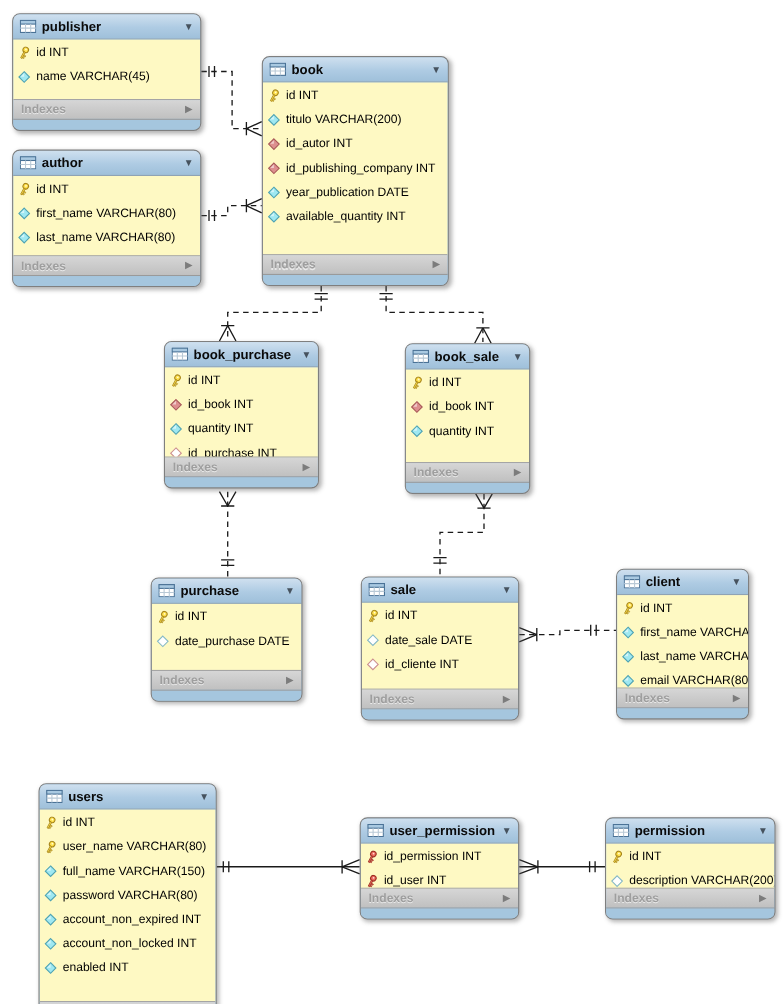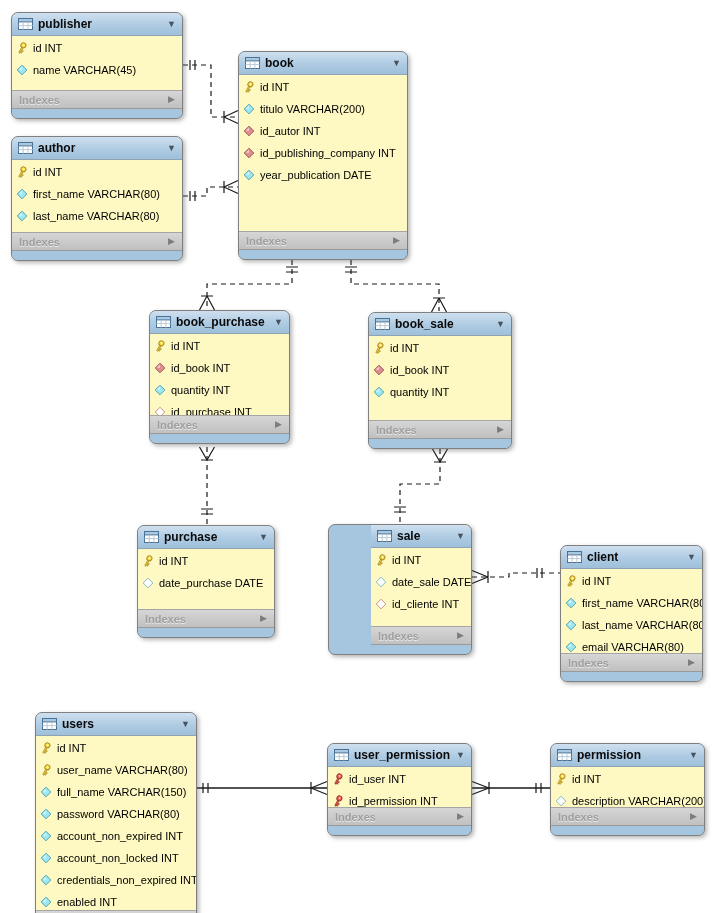--- a/index.html
+++ b/index.html
@@ -239,20 +239,29 @@
           </div>
           <div class="tbl-row">
             <span class="cicon">
               <svg width="12" height="12" viewBox="0 0 12 12">
                 <path d="M6 1.2 L10.8 6 L6 10.8 L1.2 6 Z" fill="#9fe8f1" stroke="#4fa3b3" stroke-width="1"></path>
                 <path d="M6 2.4 L2.7 5.7 L6 5.7 Z" fill="rgba(255,255,255,0.55)"></path>
               </svg>
             </span>
             <span>year_publication DATE</span>
           </div>
+          <div class="tbl-row">
+            <span class="cicon">
+              <svg width="12" height="12" viewBox="0 0 12 12">
+                <path d="M6 1.2 L10.8 6 L6 10.8 L1.2 6 Z" fill="#9fe8f1" stroke="#4fa3b3" stroke-width="1"></path>
+                <path d="M6 2.4 L2.7 5.7 L6 5.7 Z" fill="rgba(255,255,255,0.55)"></path>
+              </svg>
+            </span>
+            <span>available_quantity INT</span>
+          </div>
         </div>
         <div class="tbl-indexes">
           <span class="ilabel">Indexes</span>
           <span class="iarrow">▶</span>
         </div>
         <div class="tbl-strip"></div>
       </div>
       <div class="tbl" style="left: 149px; top: 310px; width: 141px; height: 134px;">
         <div class="tbl-header">
           <span style="display: flex;">
@@ -308,21 +317,21 @@
             </span>
             <span>id_purchase INT</span>
           </div>
         </div>
         <div class="tbl-indexes">
           <span class="ilabel">Indexes</span>
           <span class="iarrow">▶</span>
         </div>
         <div class="tbl-strip"></div>
       </div>
-      <div class="tbl" style="left: 368px; top: 312px; width: 144px; height: 137px;">
+      <div class="tbl" style="left: 368px; top: 312px; width: 114px; height: 137px;">
         <div class="tbl-header">
           <span style="display: flex;">
             <svg width="15" height="12" viewBox="0 0 15 12">
               <rect x="0.5" y="0.5" width="14" height="11" fill="#ffffff" stroke="#4a7296"></rect>
               <rect x="0.5" y="0.5" width="14" height="3.4" fill="#a9c9e1" stroke="#4a7296"></rect>
               <line x1="5.2" y1="3.9" x2="5.2" y2="11.5" stroke="#b9c9d6"></line>
               <line x1="9.9" y1="3.9" x2="9.9" y2="11.5" stroke="#b9c9d6"></line>
               <line x1="0.5" y1="7.6" x2="14.5" y2="7.6" stroke="#b9c9d6"></line>
             </svg>
           </span>
@@ -406,21 +415,21 @@
             </span>
             <span>date_purchase DATE</span>
           </div>
         </div>
         <div class="tbl-indexes">
           <span class="ilabel">Indexes</span>
           <span class="iarrow">▶</span>
         </div>
         <div class="tbl-strip"></div>
       </div>
-      <div class="tbl" style="left: 328px; top: 524px; width: 144px; height: 131px; padding-left: 42px;">
+      <div class="tbl" style="left: 328px; top: 524px; width: 144px; height: 131px;">
         <div class="tbl-header">
           <span style="display: flex;">
             <svg width="15" height="12" viewBox="0 0 15 12">
               <rect x="0.5" y="0.5" width="14" height="11" fill="#ffffff" stroke="#4a7296"></rect>
               <rect x="0.5" y="0.5" width="14" height="3.4" fill="#a9c9e1" stroke="#4a7296"></rect>
               <line x1="5.2" y1="3.9" x2="5.2" y2="11.5" stroke="#b9c9d6"></line>
               <line x1="9.9" y1="3.9" x2="9.9" y2="11.5" stroke="#b9c9d6"></line>
               <line x1="0.5" y1="7.6" x2="14.5" y2="7.6" stroke="#b9c9d6"></line>
             </svg>
           </span>
@@ -458,21 +467,21 @@
             </span>
             <span>id_cliente INT</span>
           </div>
         </div>
         <div class="tbl-indexes">
           <span class="ilabel">Indexes</span>
           <span class="iarrow">▶</span>
         </div>
         <div class="tbl-strip"></div>
       </div>
-      <div class="tbl" style="left: 560px; top: 545px; width: 143px; height: 137px;">
+      <div class="tbl" style="left: 560px; top: 517px; width: 121px; height: 137px;">
         <div class="tbl-header">
           <span style="display: flex;">
             <svg width="15" height="12" viewBox="0 0 15 12">
               <rect x="0.5" y="0.5" width="14" height="11" fill="#ffffff" stroke="#4a7296"></rect>
               <rect x="0.5" y="0.5" width="14" height="3.4" fill="#a9c9e1" stroke="#4a7296"></rect>
               <line x1="5.2" y1="3.9" x2="5.2" y2="11.5" stroke="#b9c9d6"></line>
               <line x1="9.9" y1="3.9" x2="9.9" y2="11.5" stroke="#b9c9d6"></line>
               <line x1="0.5" y1="7.6" x2="14.5" y2="7.6" stroke="#b9c9d6"></line>
             </svg>
           </span>
@@ -599,29 +608,20 @@
             <span>account_non_expired INT</span>
           </div>
           <div class="tbl-row">
             <span class="cicon">
               <svg width="12" height="12" viewBox="0 0 12 12">
                 <path d="M6 1.2 L10.8 6 L6 10.8 L1.2 6 Z" fill="#9fe8f1" stroke="#4fa3b3" stroke-width="1"></path>
                 <path d="M6 2.4 L2.7 5.7 L6 5.7 Z" fill="rgba(255,255,255,0.55)"></path>
               </svg>
             </span>
             <span>account_non_locked INT</span>
-          </div>
-          <div class="tbl-row">
-            <span class="cicon">
-              <svg width="12" height="12" viewBox="0 0 12 12">
-                <path d="M6 1.2 L10.8 6 L6 10.8 L1.2 6 Z" fill="#9fe8f1" stroke="#4fa3b3" stroke-width="1"></path>
-                <path d="M6 2.4 L2.7 5.7 L6 5.7 Z" fill="rgba(255,255,255,0.55)"></path>
-              </svg>
-            </span>
-            <span>credentials_non_expired INT</span>
           </div>
           <div class="tbl-row">
             <span class="cicon">
               <svg width="12" height="12" viewBox="0 0 12 12">
                 <path d="M6 1.2 L10.8 6 L6 10.8 L1.2 6 Z" fill="#9fe8f1" stroke="#4fa3b3" stroke-width="1"></path>
                 <path d="M6 2.4 L2.7 5.7 L6 5.7 Z" fill="rgba(255,255,255,0.55)"></path>
               </svg>
             </span>
             <span>enabled INT</span>
           </div>
@@ -652,35 +652,35 @@
               <svg width="13" height="13" viewBox="0 0 13 13">
                 <g transform="rotate(28 6 6)">
                   <circle cx="6" cy="3" r="2.5" fill="#ed6a5e" stroke="#9c2d22" stroke-width="1"></circle>
                   <circle cx="6" cy="2.6" r="0.8" fill="#ffd9d4"></circle>
                   <rect x="5.3" y="5.2" width="1.4" height="6.3" fill="#ed6a5e" stroke="#9c2d22" stroke-width="0.7"></rect>
                   <rect x="6.7" y="7.8" width="1.9" height="1" fill="#ed6a5e" stroke="#9c2d22" stroke-width="0.6"></rect>
                   <rect x="6.7" y="9.8" width="1.4" height="1" fill="#ed6a5e" stroke="#9c2d22" stroke-width="0.6"></rect>
                 </g>
               </svg>
             </span>
-            <span>id_user INT</span>
+            <span>id_permission INT</span>
           </div>
           <div class="tbl-row">
             <span class="cicon">
               <svg width="13" height="13" viewBox="0 0 13 13">
                 <g transform="rotate(28 6 6)">
                   <circle cx="6" cy="3" r="2.5" fill="#ed6a5e" stroke="#9c2d22" stroke-width="1"></circle>
                   <circle cx="6" cy="2.6" r="0.8" fill="#ffd9d4"></circle>
                   <rect x="5.3" y="5.2" width="1.4" height="6.3" fill="#ed6a5e" stroke="#9c2d22" stroke-width="0.7"></rect>
                   <rect x="6.7" y="7.8" width="1.9" height="1" fill="#ed6a5e" stroke="#9c2d22" stroke-width="0.6"></rect>
                   <rect x="6.7" y="9.8" width="1.4" height="1" fill="#ed6a5e" stroke="#9c2d22" stroke-width="0.6"></rect>
                 </g>
               </svg>
             </span>
-            <span>id_permission INT</span>
+            <span>id_user INT</span>
           </div>
         </div>
         <div class="tbl-indexes">
           <span class="ilabel">Indexes</span>
           <span class="iarrow">▶</span>
         </div>
         <div class="tbl-strip"></div>
       </div>
       <div class="tbl" style="left: 550px; top: 743px; width: 155px; height: 93px;">
         <div class="tbl-header">

